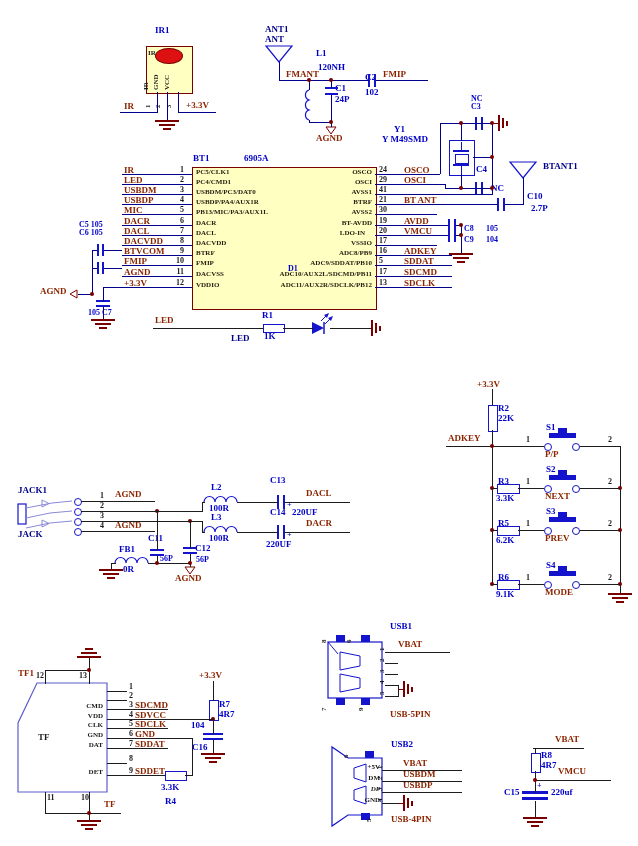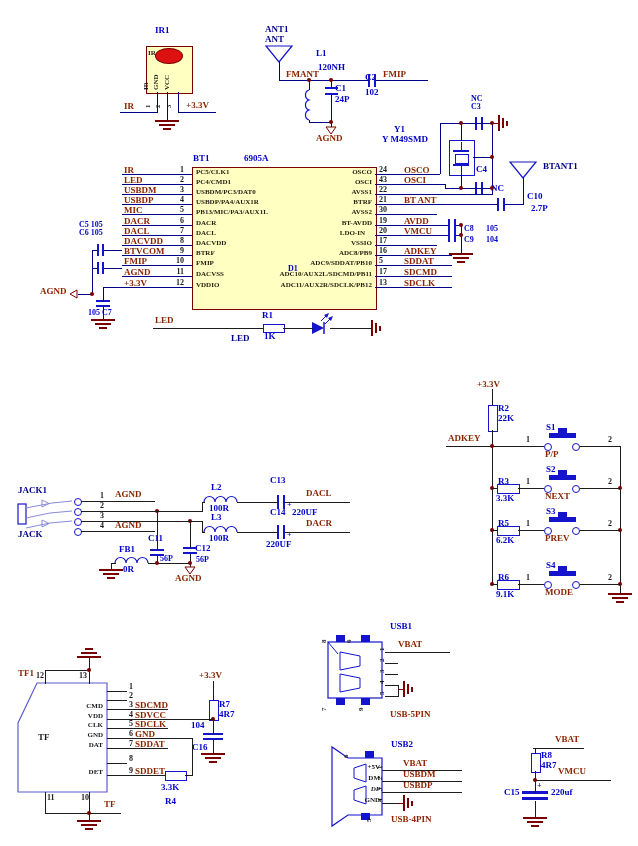--- a/index.html
+++ b/index.html
@@ -450,25 +450,25 @@
     <span class="lbl pin" style="left: 196px; top: 269px;">DACVSS</span>
     <div class="wire" style="left: 122px; top: 287px; width: 70px; height: 1px;"></div>
     <span class="lbl m" style="left: 124px; top: 278px;">+3.3V</span>
     <span class="lbl k s8 ra" style="left: 162px; top: 278px; width: 22px;">12</span>
     <span class="lbl pin" style="left: 196px; top: 280px;">VDDIO</span>
     <div class="wire" style="left: 375px; top: 174px; width: 65px; height: 1px;"></div>
     <span class="lbl k s8" style="left: 379px; top: 165px;">24</span>
     <span class="lbl m" style="left: 404px; top: 165px;">OSCO</span>
     <span class="lbl pin ra" style="left: 228px; top: 167px; width: 144px;">OSCO</span>
     <div class="wire" style="left: 375px; top: 184px; width: 70px; height: 1px;"></div>
-    <span class="lbl k s8" style="left: 379px; top: 175px;">43</span>
+    <span class="lbl k s8" style="left: 379px; top: 175px;">29</span>
     <span class="lbl m" style="left: 404px; top: 175px;">OSCI</span>
     <span class="lbl pin ra" style="left: 228px; top: 177px; width: 144px;">OSCI</span>
     <div class="wire" style="left: 375px; top: 194px; width: 117px; height: 1px;"></div>
-    <span class="lbl k s8" style="left: 379px; top: 185px;">22</span>
+    <span class="lbl k s8" style="left: 379px; top: 185px;">41</span>
     <span class="lbl pin ra" style="left: 228px; top: 187px; width: 144px;">AVSS1</span>
     <div class="wire" style="left: 375px; top: 204px; width: 122px; height: 1px;"></div>
     <span class="lbl k s8" style="left: 379px; top: 195px;">21</span>
     <span class="lbl m" style="left: 404px; top: 195px;">BT ANT</span>
     <span class="lbl pin ra" style="left: 228px; top: 197px; width: 144px;">BTRF</span>
     <div class="wire" style="left: 375px; top: 214px; width: 62px; height: 1px;"></div>
     <span class="lbl k s8" style="left: 379px; top: 205px;">30</span>
     <span class="lbl pin ra" style="left: 228px; top: 207px; width: 144px;">AVSS2</span>
     <div class="wire" style="left: 375px; top: 225px; width: 73px; height: 1px;"></div>
     <span class="lbl k s8" style="left: 379px; top: 216px;">19</span>

